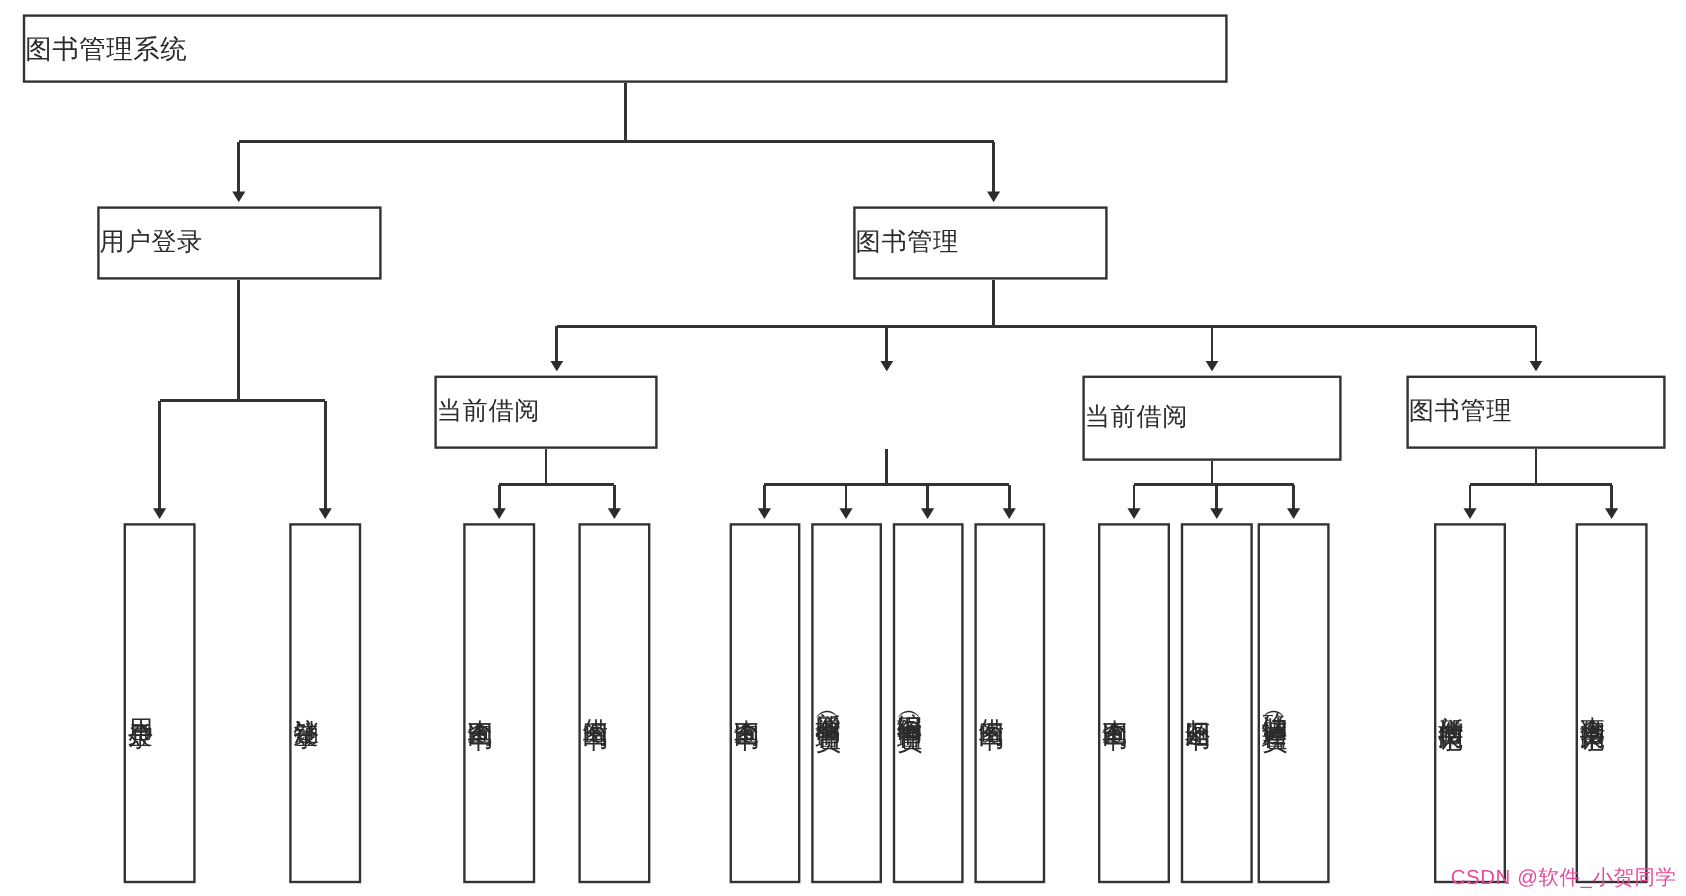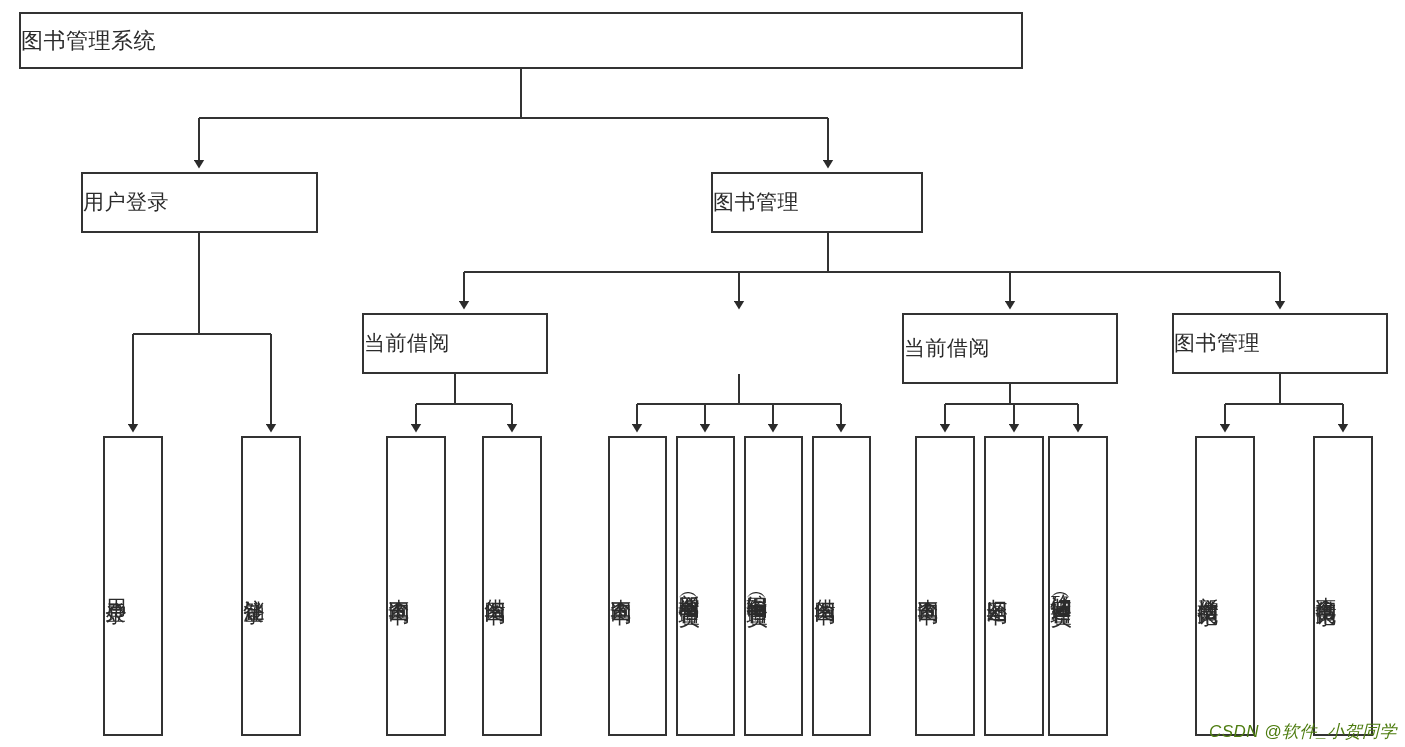--- a/index.html
+++ b/index.html
@@ -52,24 +52,23 @@
     letter-spacing: 2px;
     line-height: 1.1;
     max-height: 100%;
   }
   .node.root .label { font-size: 22px; }
   #watermark {
     position: absolute;
     right: 8px;
     bottom: 4px;
     font-size: 17px;
-    color: #4d7c0f;
+    color: #ec4899;
     letter-spacing: 0.5px;
     white-space: nowrap;
-    font-style: italic;
   }
 </style>
 </head>
 <body>
 
 <div id="canvas">
 
   <svg id="edges" viewBox="0 0 1405 747" width="1405" height="747">
     <defs>
       <marker id="arrow" markerWidth="9" markerHeight="11" refX="0.5" refY="5.5" orient="auto" markerUnits="userSpaceOnUse">

